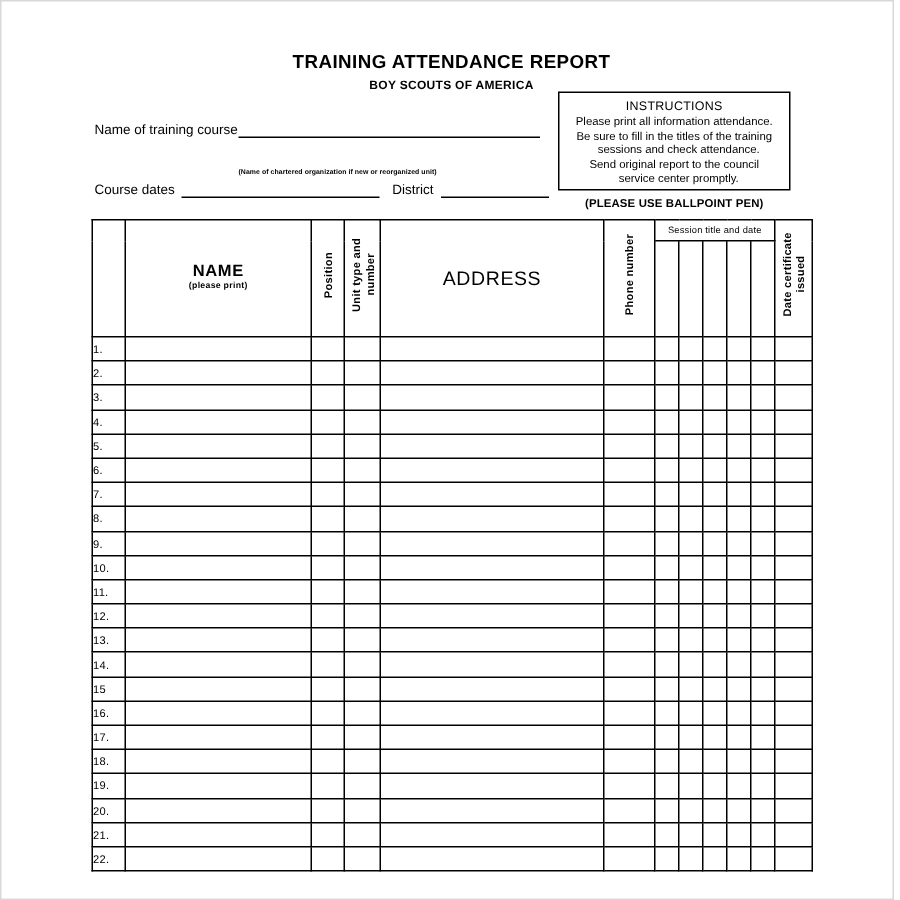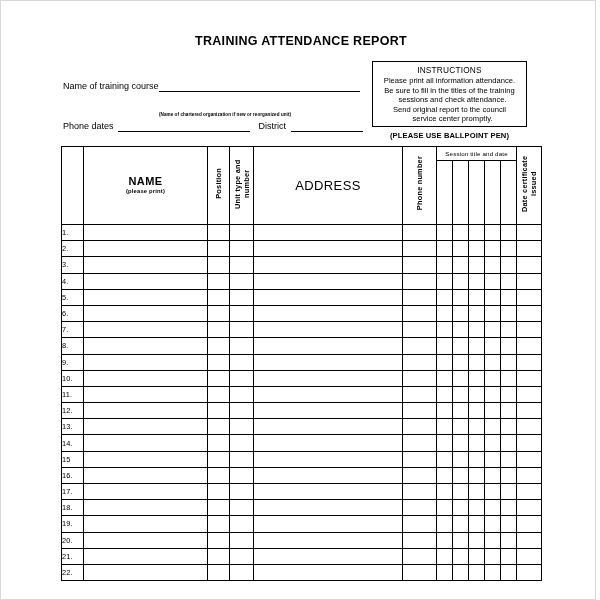--- a/index.html
+++ b/index.html
@@ -194,41 +194,42 @@
     letter-spacing: 0.2px;
   }
 </style>
 </head>
 <body>
 
 <div id="page">
 
   <div class="title-block">
     <div class="doc-title">TRAINING ATTENDANCE REPORT</div>
+    <div class="doc-subtitle">BOY SCOUTS OF AMERICA</div>
   </div>
 
   <div class="instructions-box">
     <div class="instructions-heading">INSTRUCTIONS</div>
     <div class="instructions-line">Please print all information attendance.</div>
     <div class="instructions-line">Be sure to fill in the titles of the training</div>
     <div class="instructions-line indent">sessions and check attendance.</div>
     <div class="instructions-line">Send original report to the council</div>
     <div class="instructions-line indent">service center promptly.</div>
   </div>
   <div class="ballpoint-note">(PLEASE USE BALLPOINT PEN)</div>
 
   <div class="field-row" id="field-course">
     <span class="field-label">Name of training course</span>
     <span class="rule" style="width:201px;"></span>
   </div>
 
   <div class="field-caption" style="left:158px; top:111px;">(Name of chartered organization if new or reorganized unit)</div>
 
   <div class="field-row" id="field-dates">
-    <span class="field-label">Phone dates</span>
+    <span class="field-label">Course dates</span>
     <span class="rule" style="width:132px; margin-left:4px;"></span>
     <span class="field-label" style="margin-left:9px;">District</span>
     <span class="rule" style="width:72px; margin-left:5px;"></span>
   </div>
 
   <div id="table-wrap">
     <table class="attendance">
       <colgroup>
         <col style="width:22px">
         <col style="width:124px">

